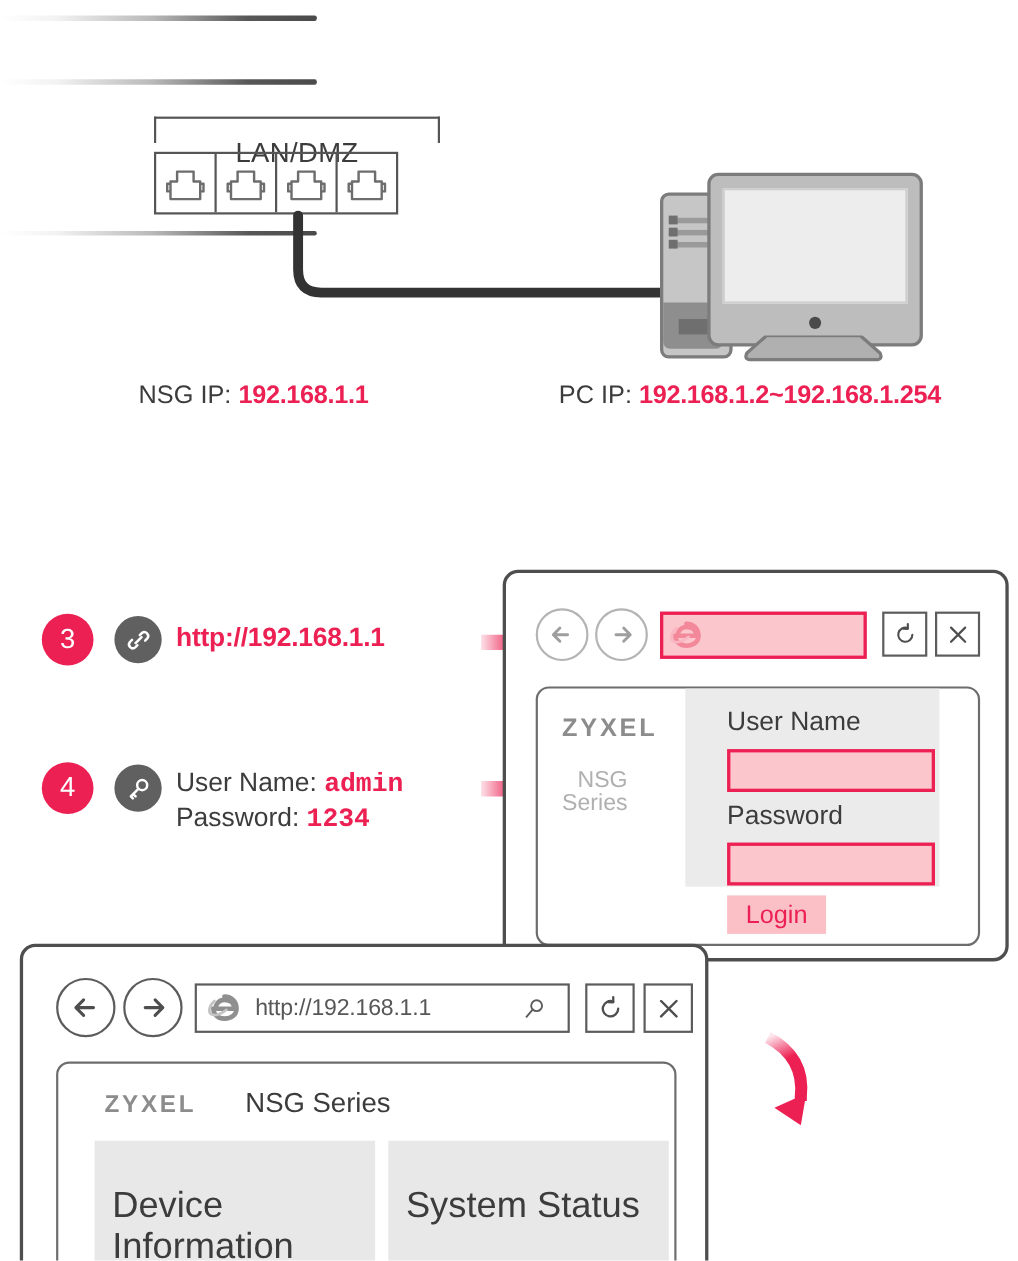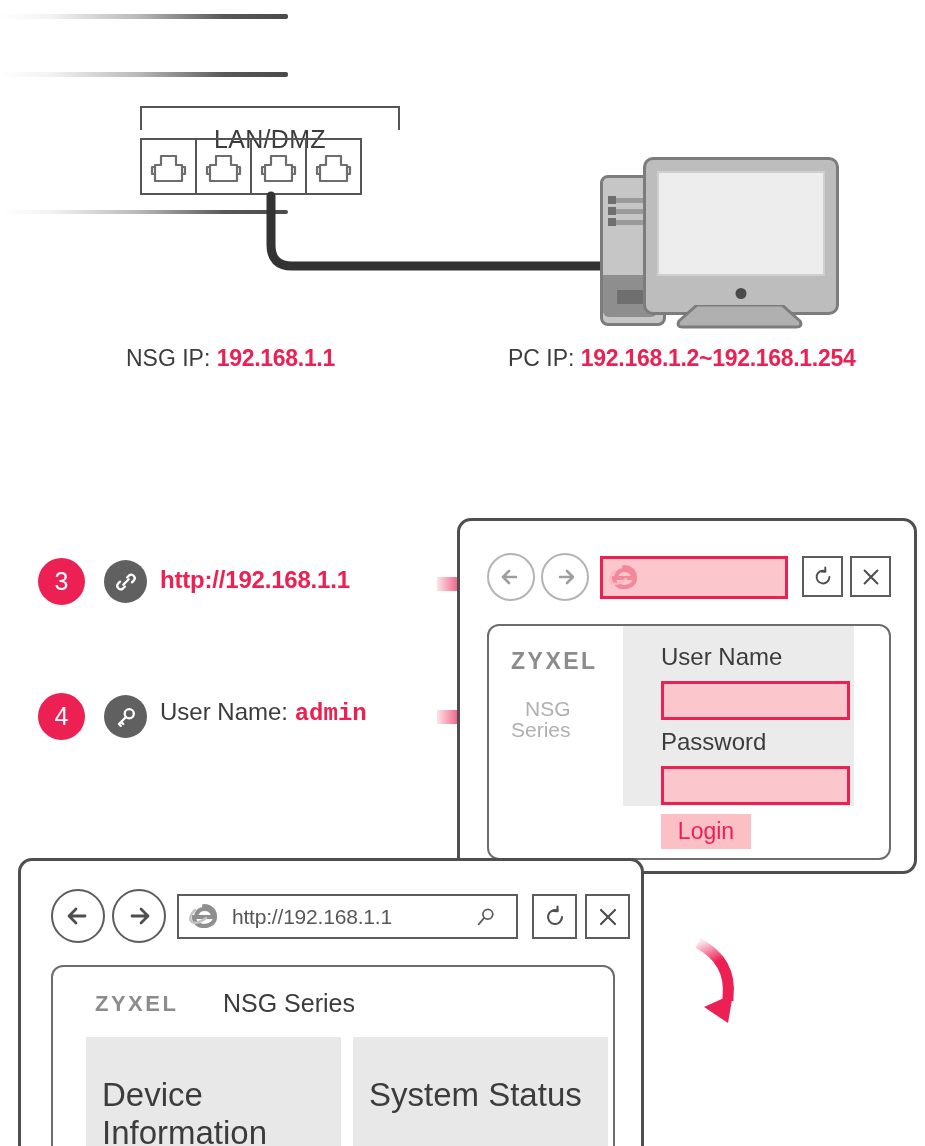--- a/index.html
+++ b/index.html
@@ -158,20 +158,24 @@
   <svg width="26" height="26" viewBox="0 0 24 24">
     <circle cx="15" cy="9" r="4.2" fill="none" stroke="#fff" stroke-width="2.1"></circle>
     <path d="M12 12 L5.5 18.5 M7.5 16.5 L9.5 18.5 M5.5 18.5 L7.2 20.2" stroke="#fff" stroke-width="2.1" stroke-linecap="round" fill="none"></path>
   </svg>
 </div>
 <div class="abs steptext" style="left:160px;top:697px;">
   <div>
     <span>User Name:</span>
     <b>admin</b>
   </div>
+  <div>
+    <span>Password:</span>
+    <b>1234</b>
+  </div>
 </div>
 <svg class="abs" style="left:437px;top:700px;" width="62" height="34">
   <defs>
       <linearGradient id="ga2" x1="0" y1="0" x2="1" y2="0">
     <stop offset="0%" stop-color="#ec2053" stop-opacity="0.12"></stop>
     <stop offset="55%" stop-color="#ec2053" stop-opacity="1"></stop>
     <stop offset="100%" stop-color="#ec2053" stop-opacity="1"></stop>
       </linearGradient>
     </defs>
   <path d="M0 10 L34 10 L34 1 L58 17 L34 33 L34 24 L0 24 Z" fill="url(#ga2)"></path>

